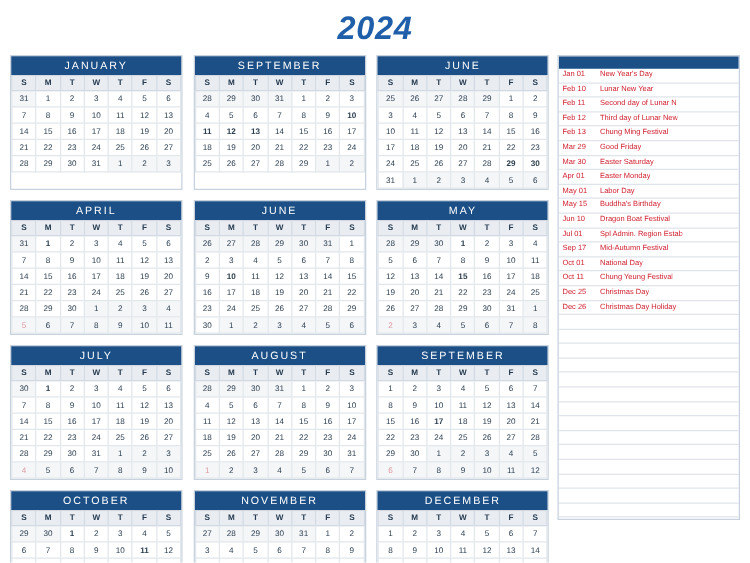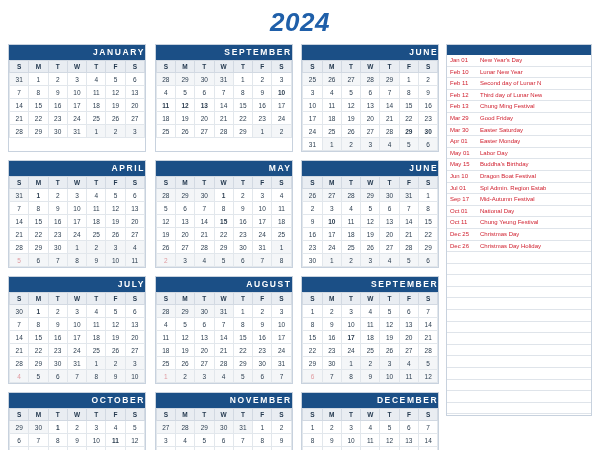--- a/index.html
+++ b/index.html
@@ -46,22 +46,22 @@
   .month {
     width: 138px;
     border: 1px solid #c8d2de;
     box-sizing: border-box;
     background: #ffffff;
   }
   .month-name {
     background: #1b4f86;
     color: #ffffff;
     font-size: 8.5px;
-    font-weight: bold;
-    text-align: right;
+    font-weight: normal;
+    text-align: center;
     letter-spacing: 1.6px;
     padding: 3px 0 3px 0;
     line-height: 9px;
   }
   table.cal {
     width: 100%;
     border-collapse: collapse;
     table-layout: fixed;
   }
   table.cal th {
@@ -403,20 +403,92 @@
                 <td class="out">7</td>
                 <td class="out">8</td>
                 <td class="out">9</td>
                 <td class="out">10</td>
                 <td class="out">11</td>
               </tr>
             </tbody>
           </table>
         </div>
         <div class="month">
+          <div class="month-name">JUNE</div>
+          <table class="cal">
+            <thead>
+              <tr>
+                <th>S</th>
+                <th>M</th>
+                <th>T</th>
+                <th>W</th>
+                <th>T</th>
+                <th>F</th>
+                <th>S</th>
+              </tr>
+            </thead>
+            <tbody>
+              <tr>
+                <td class="out">26</td>
+                <td class="out">27</td>
+                <td class="out">28</td>
+                <td class="out">29</td>
+                <td class="out">30</td>
+                <td class="out">31</td>
+                <td class="">1</td>
+              </tr>
+              <tr>
+                <td class="sun">2</td>
+                <td class="">3</td>
+                <td class="">4</td>
+                <td class="">5</td>
+                <td class="">6</td>
+                <td class="">7</td>
+                <td class="">8</td>
+              </tr>
+              <tr>
+                <td class="sun">9</td>
+                <td class="hol">10</td>
+                <td class="">11</td>
+                <td class="">12</td>
+                <td class="">13</td>
+                <td class="">14</td>
+                <td class="">15</td>
+              </tr>
+              <tr>
+                <td class="sun">16</td>
+                <td class="">17</td>
+                <td class="">18</td>
+                <td class="">19</td>
+                <td class="">20</td>
+                <td class="">21</td>
+                <td class="">22</td>
+              </tr>
+              <tr>
+                <td class="sun">23</td>
+                <td class="">24</td>
+                <td class="">25</td>
+                <td class="">26</td>
+                <td class="">27</td>
+                <td class="">28</td>
+                <td class="">29</td>
+              </tr>
+              <tr>
+                <td class="sun">30</td>
+                <td class="out">1</td>
+                <td class="out">2</td>
+                <td class="out">3</td>
+                <td class="out">4</td>
+                <td class="out">5</td>
+                <td class="out">6</td>
+              </tr>
+            </tbody>
+          </table>
+        </div>
+        <div class="month">
           <div class="month-name">MAY</div>
           <table class="cal">
             <thead>
               <tr>
                 <th>S</th>
                 <th>M</th>
                 <th>T</th>
                 <th>W</th>
                 <th>T</th>
                 <th>F</th>
@@ -475,92 +547,20 @@
                 <td class="out">4</td>
                 <td class="out">5</td>
                 <td class="out">6</td>
                 <td class="out">7</td>
                 <td class="out">8</td>
               </tr>
             </tbody>
           </table>
         </div>
         <div class="month">
-          <div class="month-name">JUNE</div>
-          <table class="cal">
-            <thead>
-              <tr>
-                <th>S</th>
-                <th>M</th>
-                <th>T</th>
-                <th>W</th>
-                <th>T</th>
-                <th>F</th>
-                <th>S</th>
-              </tr>
-            </thead>
-            <tbody>
-              <tr>
-                <td class="out">26</td>
-                <td class="out">27</td>
-                <td class="out">28</td>
-                <td class="out">29</td>
-                <td class="out">30</td>
-                <td class="out">31</td>
-                <td class="">1</td>
-              </tr>
-              <tr>
-                <td class="sun">2</td>
-                <td class="">3</td>
-                <td class="">4</td>
-                <td class="">5</td>
-                <td class="">6</td>
-                <td class="">7</td>
-                <td class="">8</td>
-              </tr>
-              <tr>
-                <td class="sun">9</td>
-                <td class="hol">10</td>
-                <td class="">11</td>
-                <td class="">12</td>
-                <td class="">13</td>
-                <td class="">14</td>
-                <td class="">15</td>
-              </tr>
-              <tr>
-                <td class="sun">16</td>
-                <td class="">17</td>
-                <td class="">18</td>
-                <td class="">19</td>
-                <td class="">20</td>
-                <td class="">21</td>
-                <td class="">22</td>
-              </tr>
-              <tr>
-                <td class="sun">23</td>
-                <td class="">24</td>
-                <td class="">25</td>
-                <td class="">26</td>
-                <td class="">27</td>
-                <td class="">28</td>
-                <td class="">29</td>
-              </tr>
-              <tr>
-                <td class="sun">30</td>
-                <td class="out">1</td>
-                <td class="out">2</td>
-                <td class="out">3</td>
-                <td class="out">4</td>
-                <td class="out">5</td>
-                <td class="out">6</td>
-              </tr>
-            </tbody>
-          </table>
-        </div>
-        <div class="month">
           <div class="month-name">JULY</div>
           <table class="cal">
             <thead>
               <tr>
                 <th>S</th>
                 <th>M</th>
                 <th>T</th>
                 <th>W</th>
                 <th>T</th>
                 <th>F</th>

